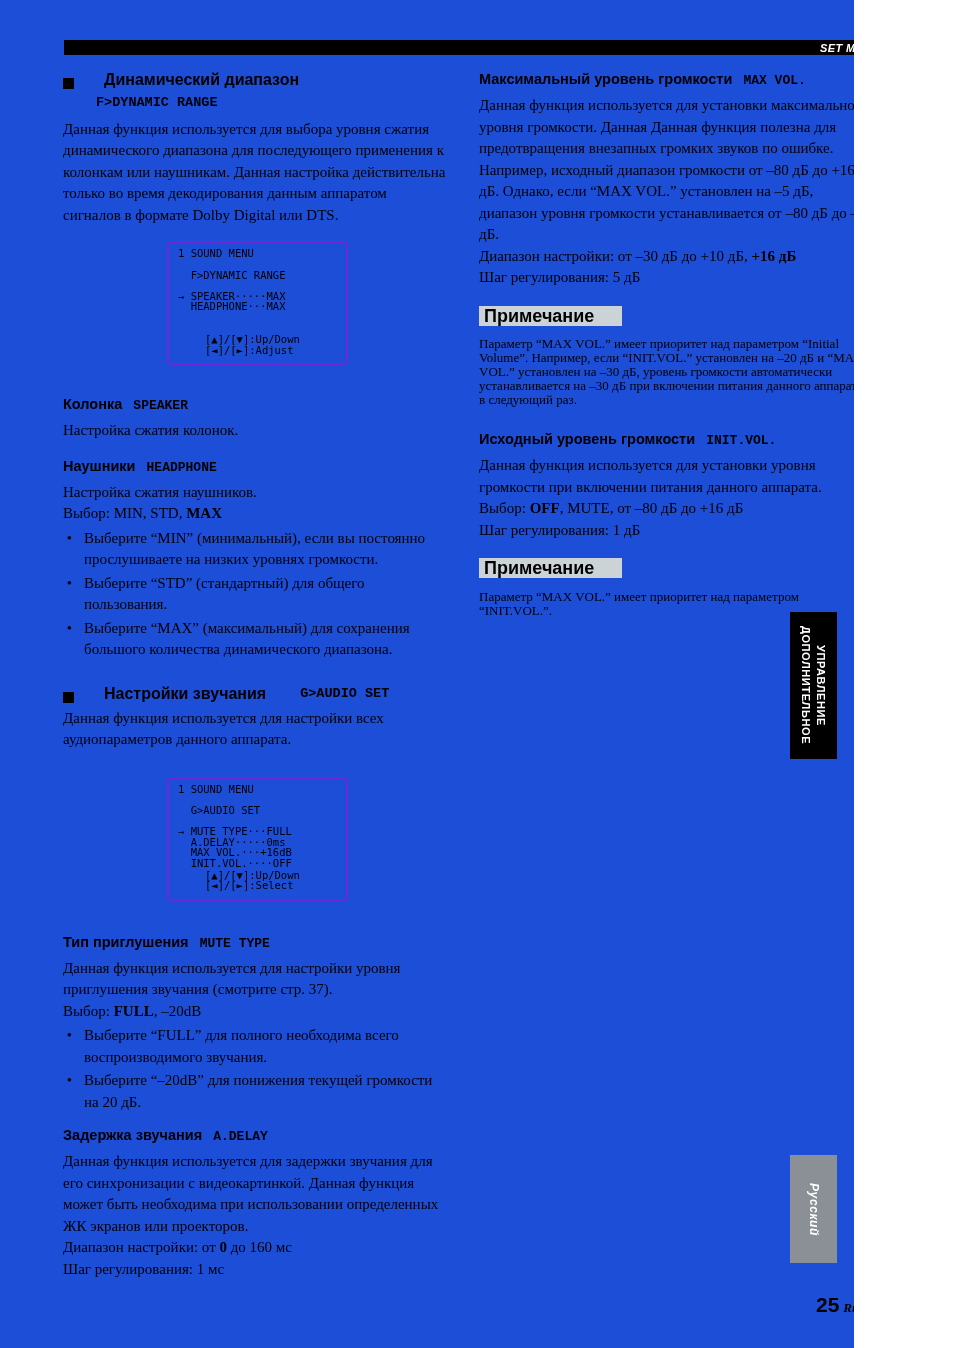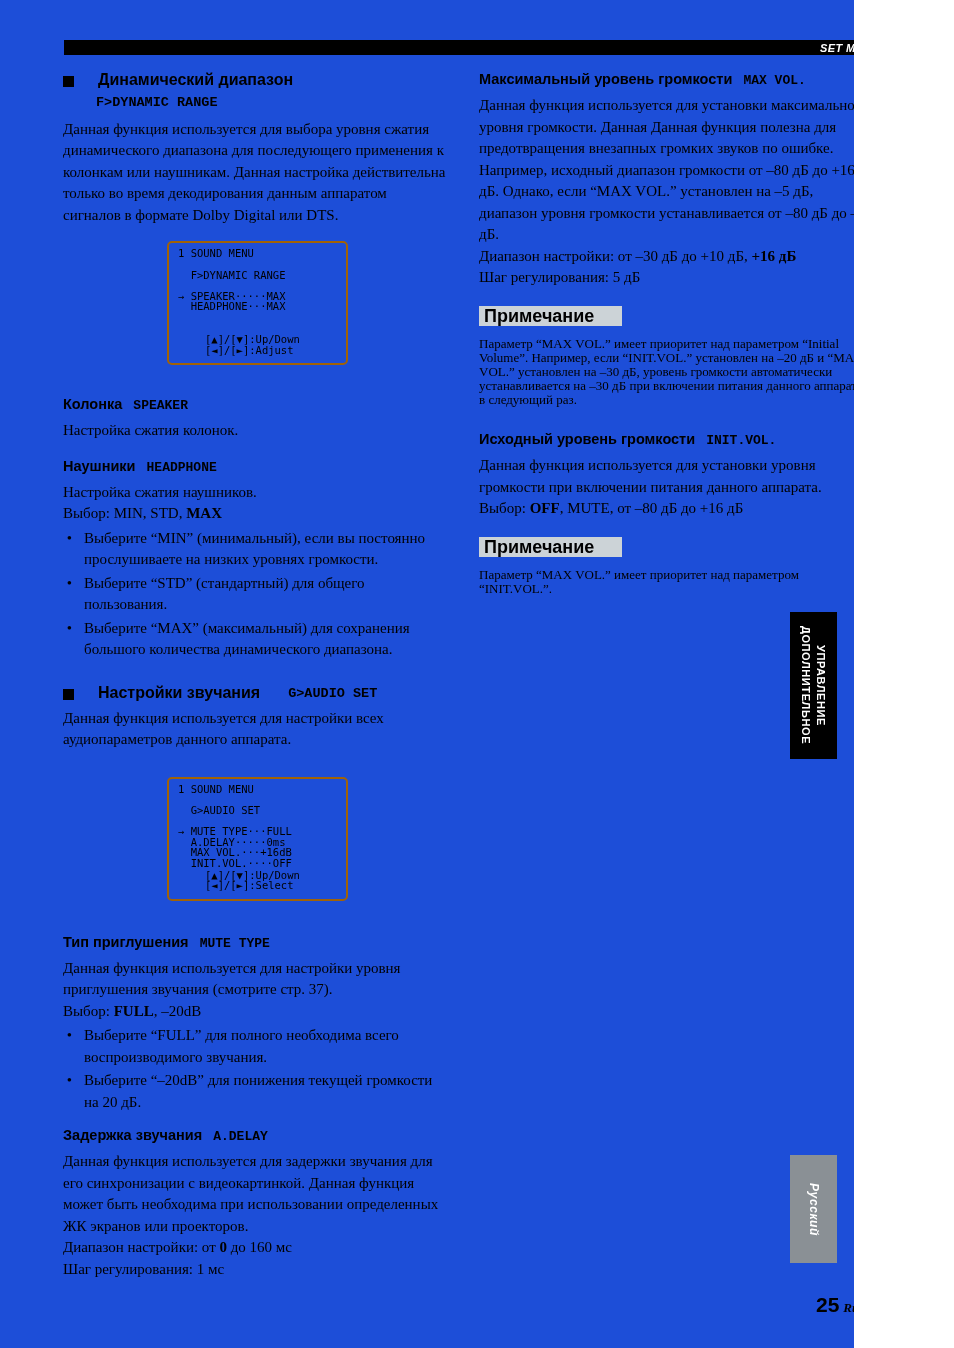--- a/index.html
+++ b/index.html
@@ -9,35 +9,35 @@
     display:flex;align-items:center;justify-content:flex-end;padding-right:8px;box-sizing:border-box;}
   .topbar span{color:#fff;font-family:"Liberation Sans",sans-serif;font-style:italic;font-weight:bold;
     font-size:11px;letter-spacing:.4px;}
 
   .col{position:absolute;top:70px;font-family:"Liberation Serif",serif;font-size:15px;line-height:21.5px;}
   .col-left{left:63px;width:384px;}
   .col-right{left:479px;width:390px;}
 
   .mono{font-family:"Liberation Mono","DejaVu Sans Mono",monospace;}
 
-  .h1{display:flex;align-items:center;gap:24px;font-family:"Liberation Sans",sans-serif;
+  .h1{display:flex;align-items:flex-end;gap:30px;font-family:"Liberation Sans",sans-serif;
     font-weight:bold;font-size:16px;line-height:19px;}
   .sq{flex:0 0 auto;width:11px;height:11px;background:#000;margin-top:4px;}
   .h1 .mono{font-size:13.5px;margin-left:4px;margin-top:2px;}
   .h1-sub{padding-left:33px;font-family:"Liberation Mono","DejaVu Sans Mono",monospace;
     font-weight:bold;font-size:13.5px;margin-top:3px;}
 
   .h2{font-family:"Liberation Sans",sans-serif;font-weight:bold;font-size:14.5px;line-height:18px;margin-top:15px;}
   .h2 .mono{font-size:13px;margin-left:7px;font-weight:bold;}
 
   p{margin:0;}
   .body{margin-top:5px;}
   .para-gap{margin-top:0;}
 
-  .disp{position:relative;width:181px;height:124px;margin:15px 0 0 104px;border:2px solid #a16207;border-radius:5px;
+  .disp{position:relative;width:181px;height:124px;margin:15px 0 0 104px;border:2px solid #6d28d9;border-radius:5px;
     padding:5px 0 0 9px;font-family:"DejaVu Sans Mono","Liberation Mono",monospace;font-size:10.5px;
     line-height:10.5px;box-sizing:border-box;}
   .disp .dtitle{white-space:pre;}
   .disp .dlines{white-space:pre;margin-top:11px;}
   .disp .dfooter{white-space:pre;position:absolute;left:36px;bottom:8px;}
 
   .bullets{margin-top:3px;}
   .bullet{display:flex;gap:8px;margin-top:2px;}
   .bullet .dot{flex:0 0 auto;width:13px;text-align:center;}
 
@@ -177,20 +177,21 @@
       <div class="note-label">Примечание</div>
       <p class="note-body">Параметр “MAX VOL.” имеет приоритет над параметром “Initial Volume”. Например, если “INIT.VOL.” установлен на –20 дБ и “MAX VOL.” установлен на –30 дБ, уровень громкости автоматически устанавливается на –30 дБ при включении питания данного аппарата в следующий раз.</p>
     </div>
 
     <div class="h2" style="margin-top:23px;">
       <span>Исходный уровень громкости</span>
       <span class="mono">INIT.VOL.</span>
     </div>
     <p class="body">Данная функция используется для установки уровня громкости при включении питания данного аппарата.</p>
     <p><span>Выбор: </span><b>OFF</b><span>, MUTE, от –80 дБ до +16 дБ</span></p>
+    <p>Шаг регулирования: 1 дБ</p>
 
     <div class="note">
       <div class="note-label">Примечание</div>
       <p class="note-body">Параметр “MAX VOL.” имеет приоритет над параметром “INIT.VOL.”.</p>
     </div>
 
   </div>
 
   <div class="vtab vtab-black">
     <span>ДОПОЛНИТЕЛЬНОЕ</span>

